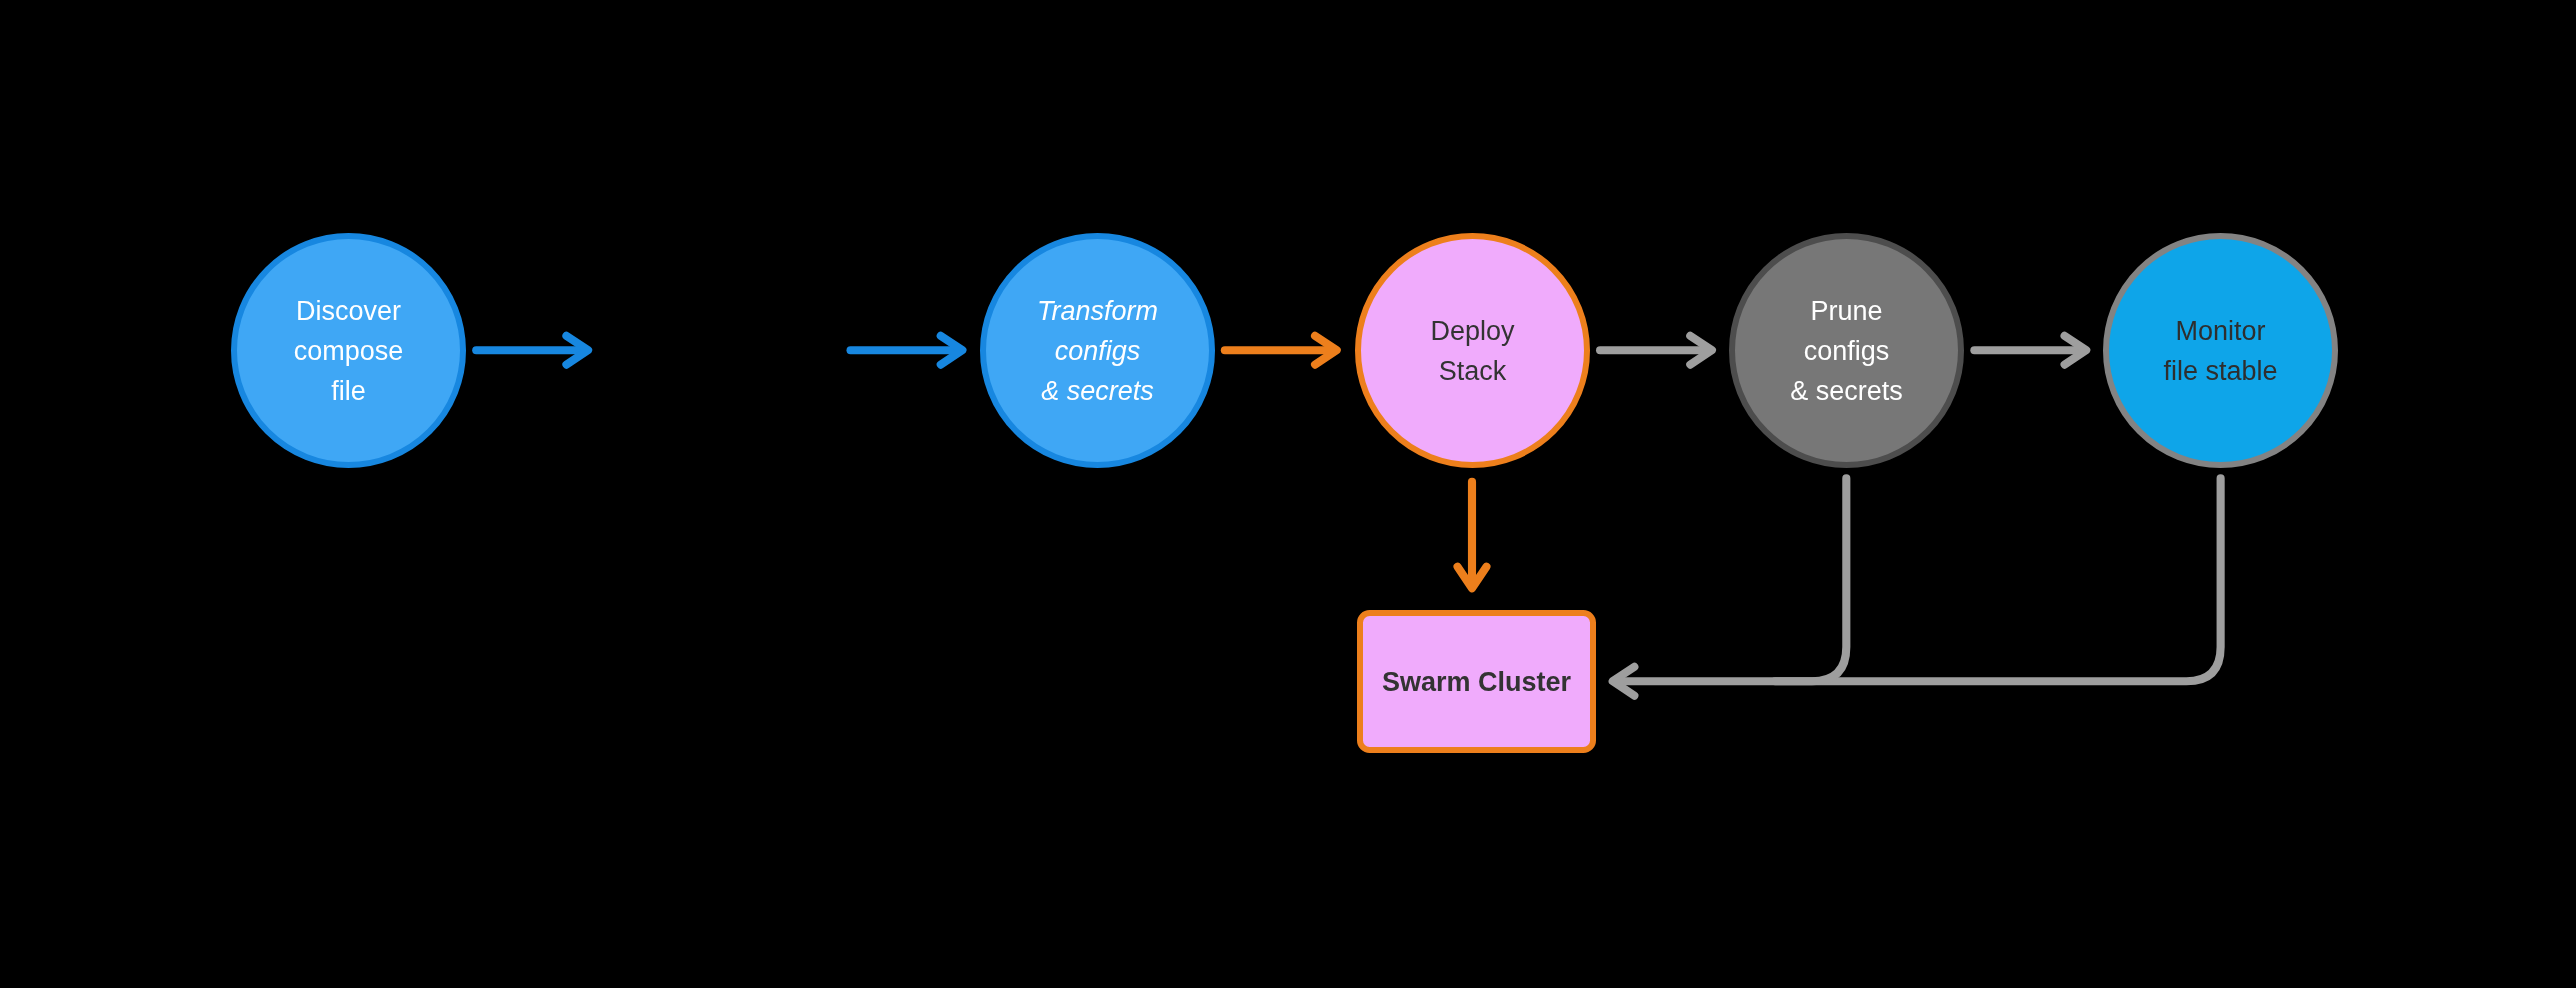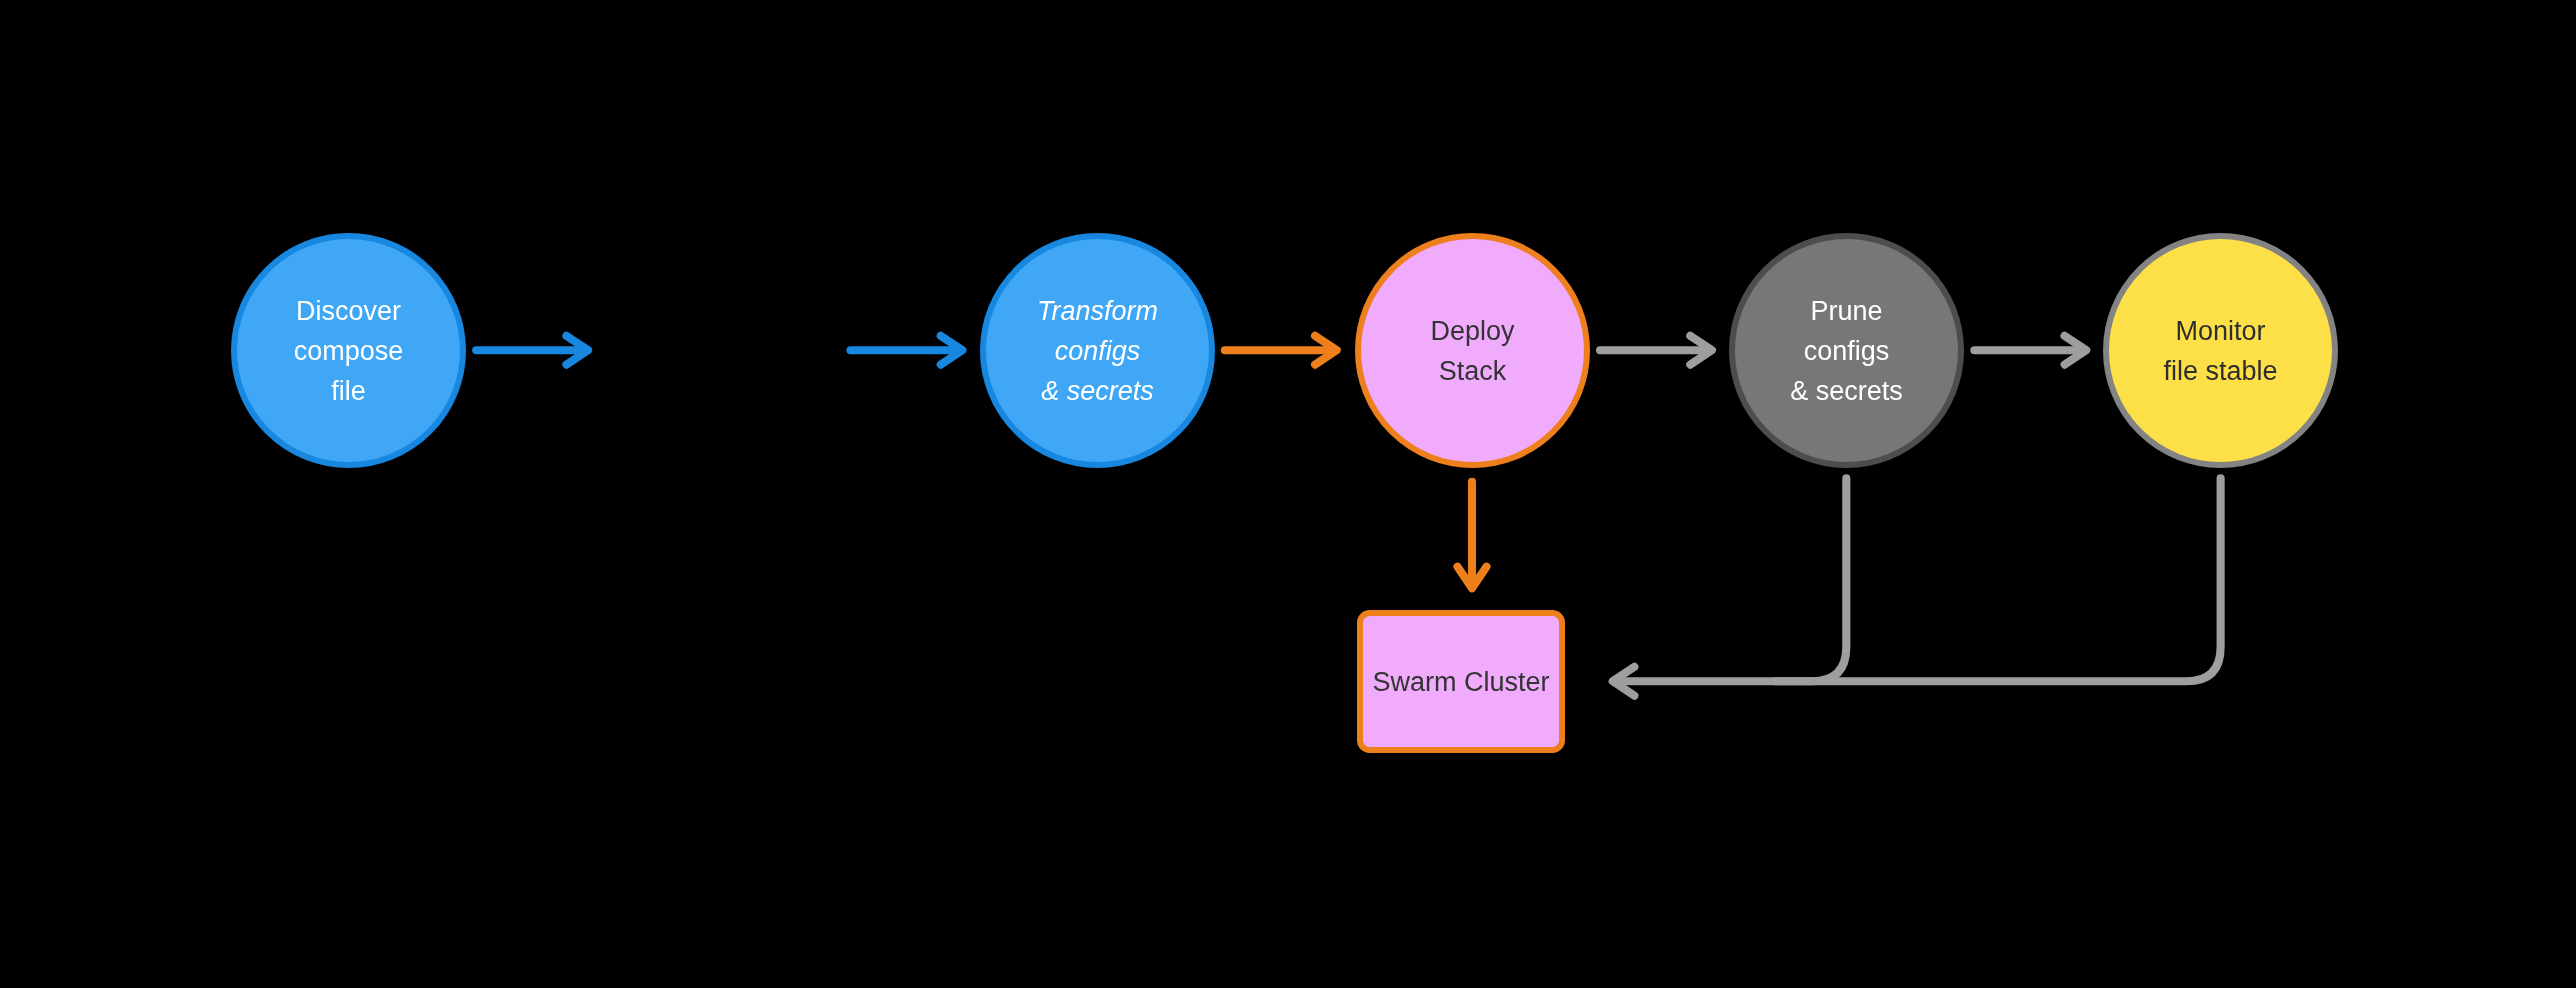--- a/index.html
+++ b/index.html
@@ -36,29 +36,30 @@
     line-height: 40px;
     font-weight: 400;
   }
   .circle {
     width: 235px;
     height: 235px;
     border-radius: 50%;
     border: 6.3px solid transparent;
   }
   .rect {
-    width: 208px;
+    width: 239px;
     height: 143px;
     border-radius: 12.6px;
     border: 6.3px solid transparent;
+    font-weight: bold;
   }
   .blue       { background: #3fa7f5; border-color: #1787e0; color: #ffffff; }
   .orange     { background: #f0abfc; border-color: #ed7f1c; color: #333333; }
   .gray-dark  { background: #777777; border-color: #4d4d4d; color: #ffffff; }
-  .gray-light { background: #fde047; border-color: #838383; color: #2e2e2e; }
+  .gray-light { background: #0ea5e9; border-color: #838383; color: #2e2e2e; }
   .node-label { pointer-events: none; }
 </style>
 </head>
 <body>
 
 <div class="canvas">
 
   <svg class="edges" viewBox="0 0 2856 1096" xmlns="http://www.w3.org/2000/svg">
     <defs>
       <marker id="arrow-blue" viewBox="0 0 48 48" markerWidth="48" markerHeight="48" refX="34" refY="24" orient="auto" markerUnits="userSpaceOnUse">

